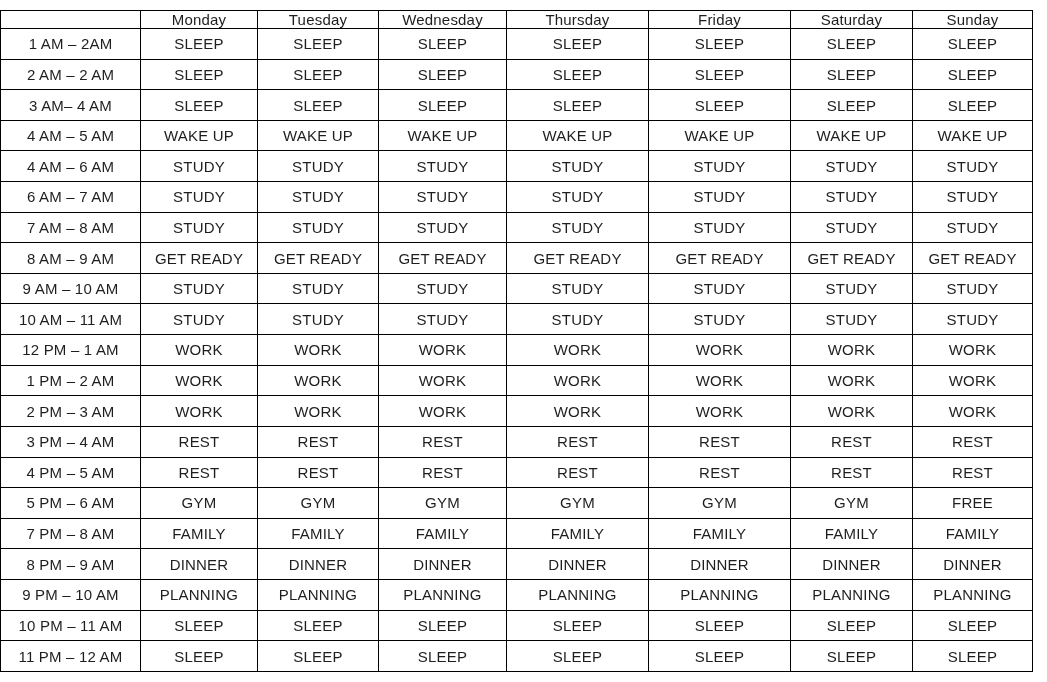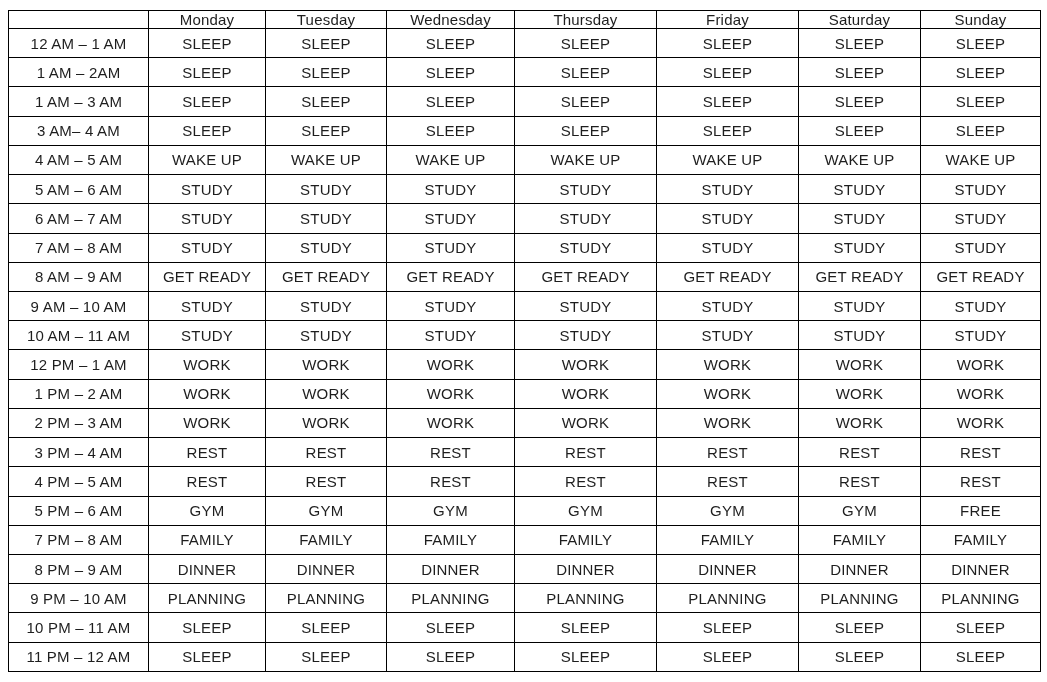--- a/index.html
+++ b/index.html
@@ -12,21 +12,21 @@
   }
   .page {
     position: relative;
     width: 1047px;
     height: 682px;
     background: #ffffff;
     overflow: hidden;
   }
   .schedule-wrap {
     position: absolute;
-    left: 8px;
+    left: 0;
     top: 10px;
   }
   table.schedule {
     border-collapse: collapse;
     table-layout: fixed;
     width: 1032px;
     height: 662px;
     background: #ffffff;
   }
   table.schedule td, table.schedule th {
@@ -76,41 +76,31 @@
           <th>Tuesday</th>
           <th>Wednesday</th>
           <th>Thursday</th>
           <th>Friday</th>
           <th>Saturday</th>
           <th>Sunday</th>
         </tr>
       </thead>
       <tbody>
           <tr>
-            <td>12 AM – 1 AM</td>
-            <td>SLEEP</td>
-            <td>SLEEP</td>
-            <td>SLEEP</td>
-            <td>SLEEP</td>
-            <td>SLEEP</td>
-            <td>SLEEP</td>
-            <td>SLEEP</td>
-          </tr>
-          <tr>
             <td>1 AM – 2AM</td>
             <td>SLEEP</td>
             <td>SLEEP</td>
             <td>SLEEP</td>
             <td>SLEEP</td>
             <td>SLEEP</td>
             <td>SLEEP</td>
             <td>SLEEP</td>
           </tr>
           <tr>
-            <td>1 AM – 3 AM</td>
+            <td>2 AM – 2 AM</td>
             <td>SLEEP</td>
             <td>SLEEP</td>
             <td>SLEEP</td>
             <td>SLEEP</td>
             <td>SLEEP</td>
             <td>SLEEP</td>
             <td>SLEEP</td>
           </tr>
           <tr>
             <td>3 AM– 4 AM</td>
@@ -126,21 +116,21 @@
             <td>4 AM – 5 AM</td>
             <td>WAKE UP</td>
             <td>WAKE UP</td>
             <td>WAKE UP</td>
             <td>WAKE UP</td>
             <td>WAKE UP</td>
             <td>WAKE UP</td>
             <td>WAKE UP</td>
           </tr>
           <tr>
-            <td>5 AM – 6 AM</td>
+            <td>4 AM – 6 AM</td>
             <td>STUDY</td>
             <td>STUDY</td>
             <td>STUDY</td>
             <td>STUDY</td>
             <td>STUDY</td>
             <td>STUDY</td>
             <td>STUDY</td>
           </tr>
           <tr>
             <td>6 AM – 7 AM</td>

